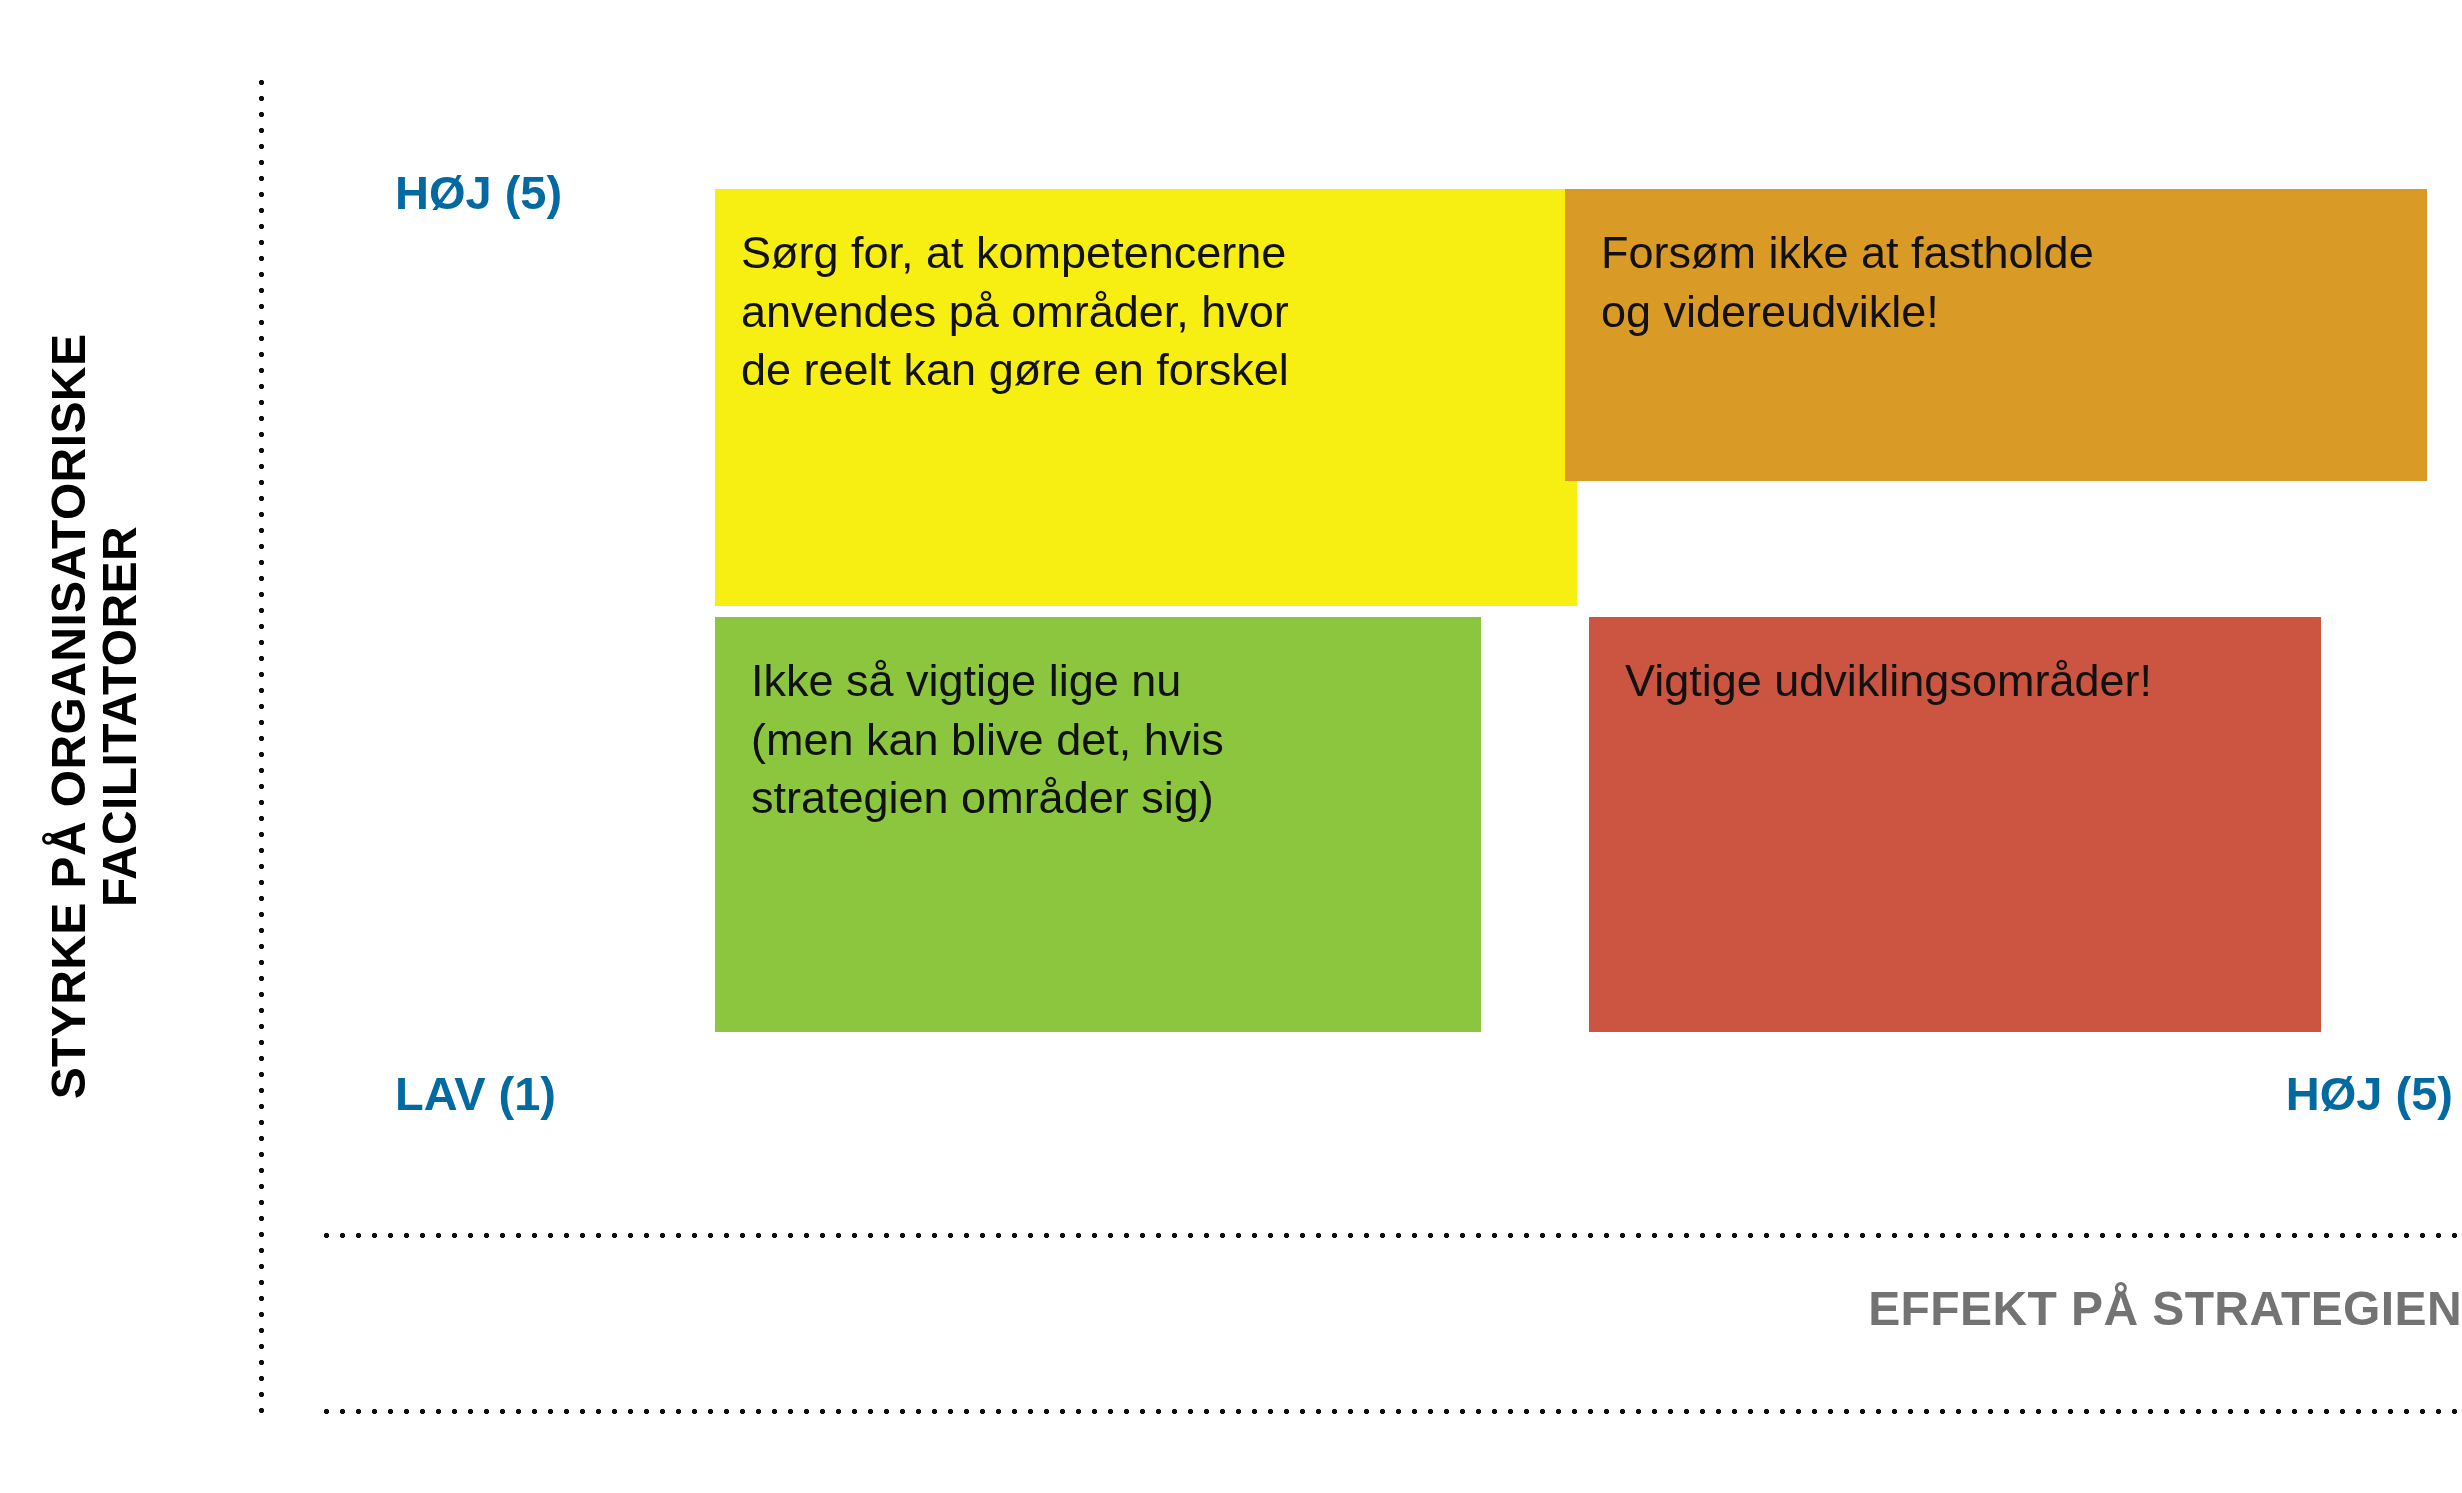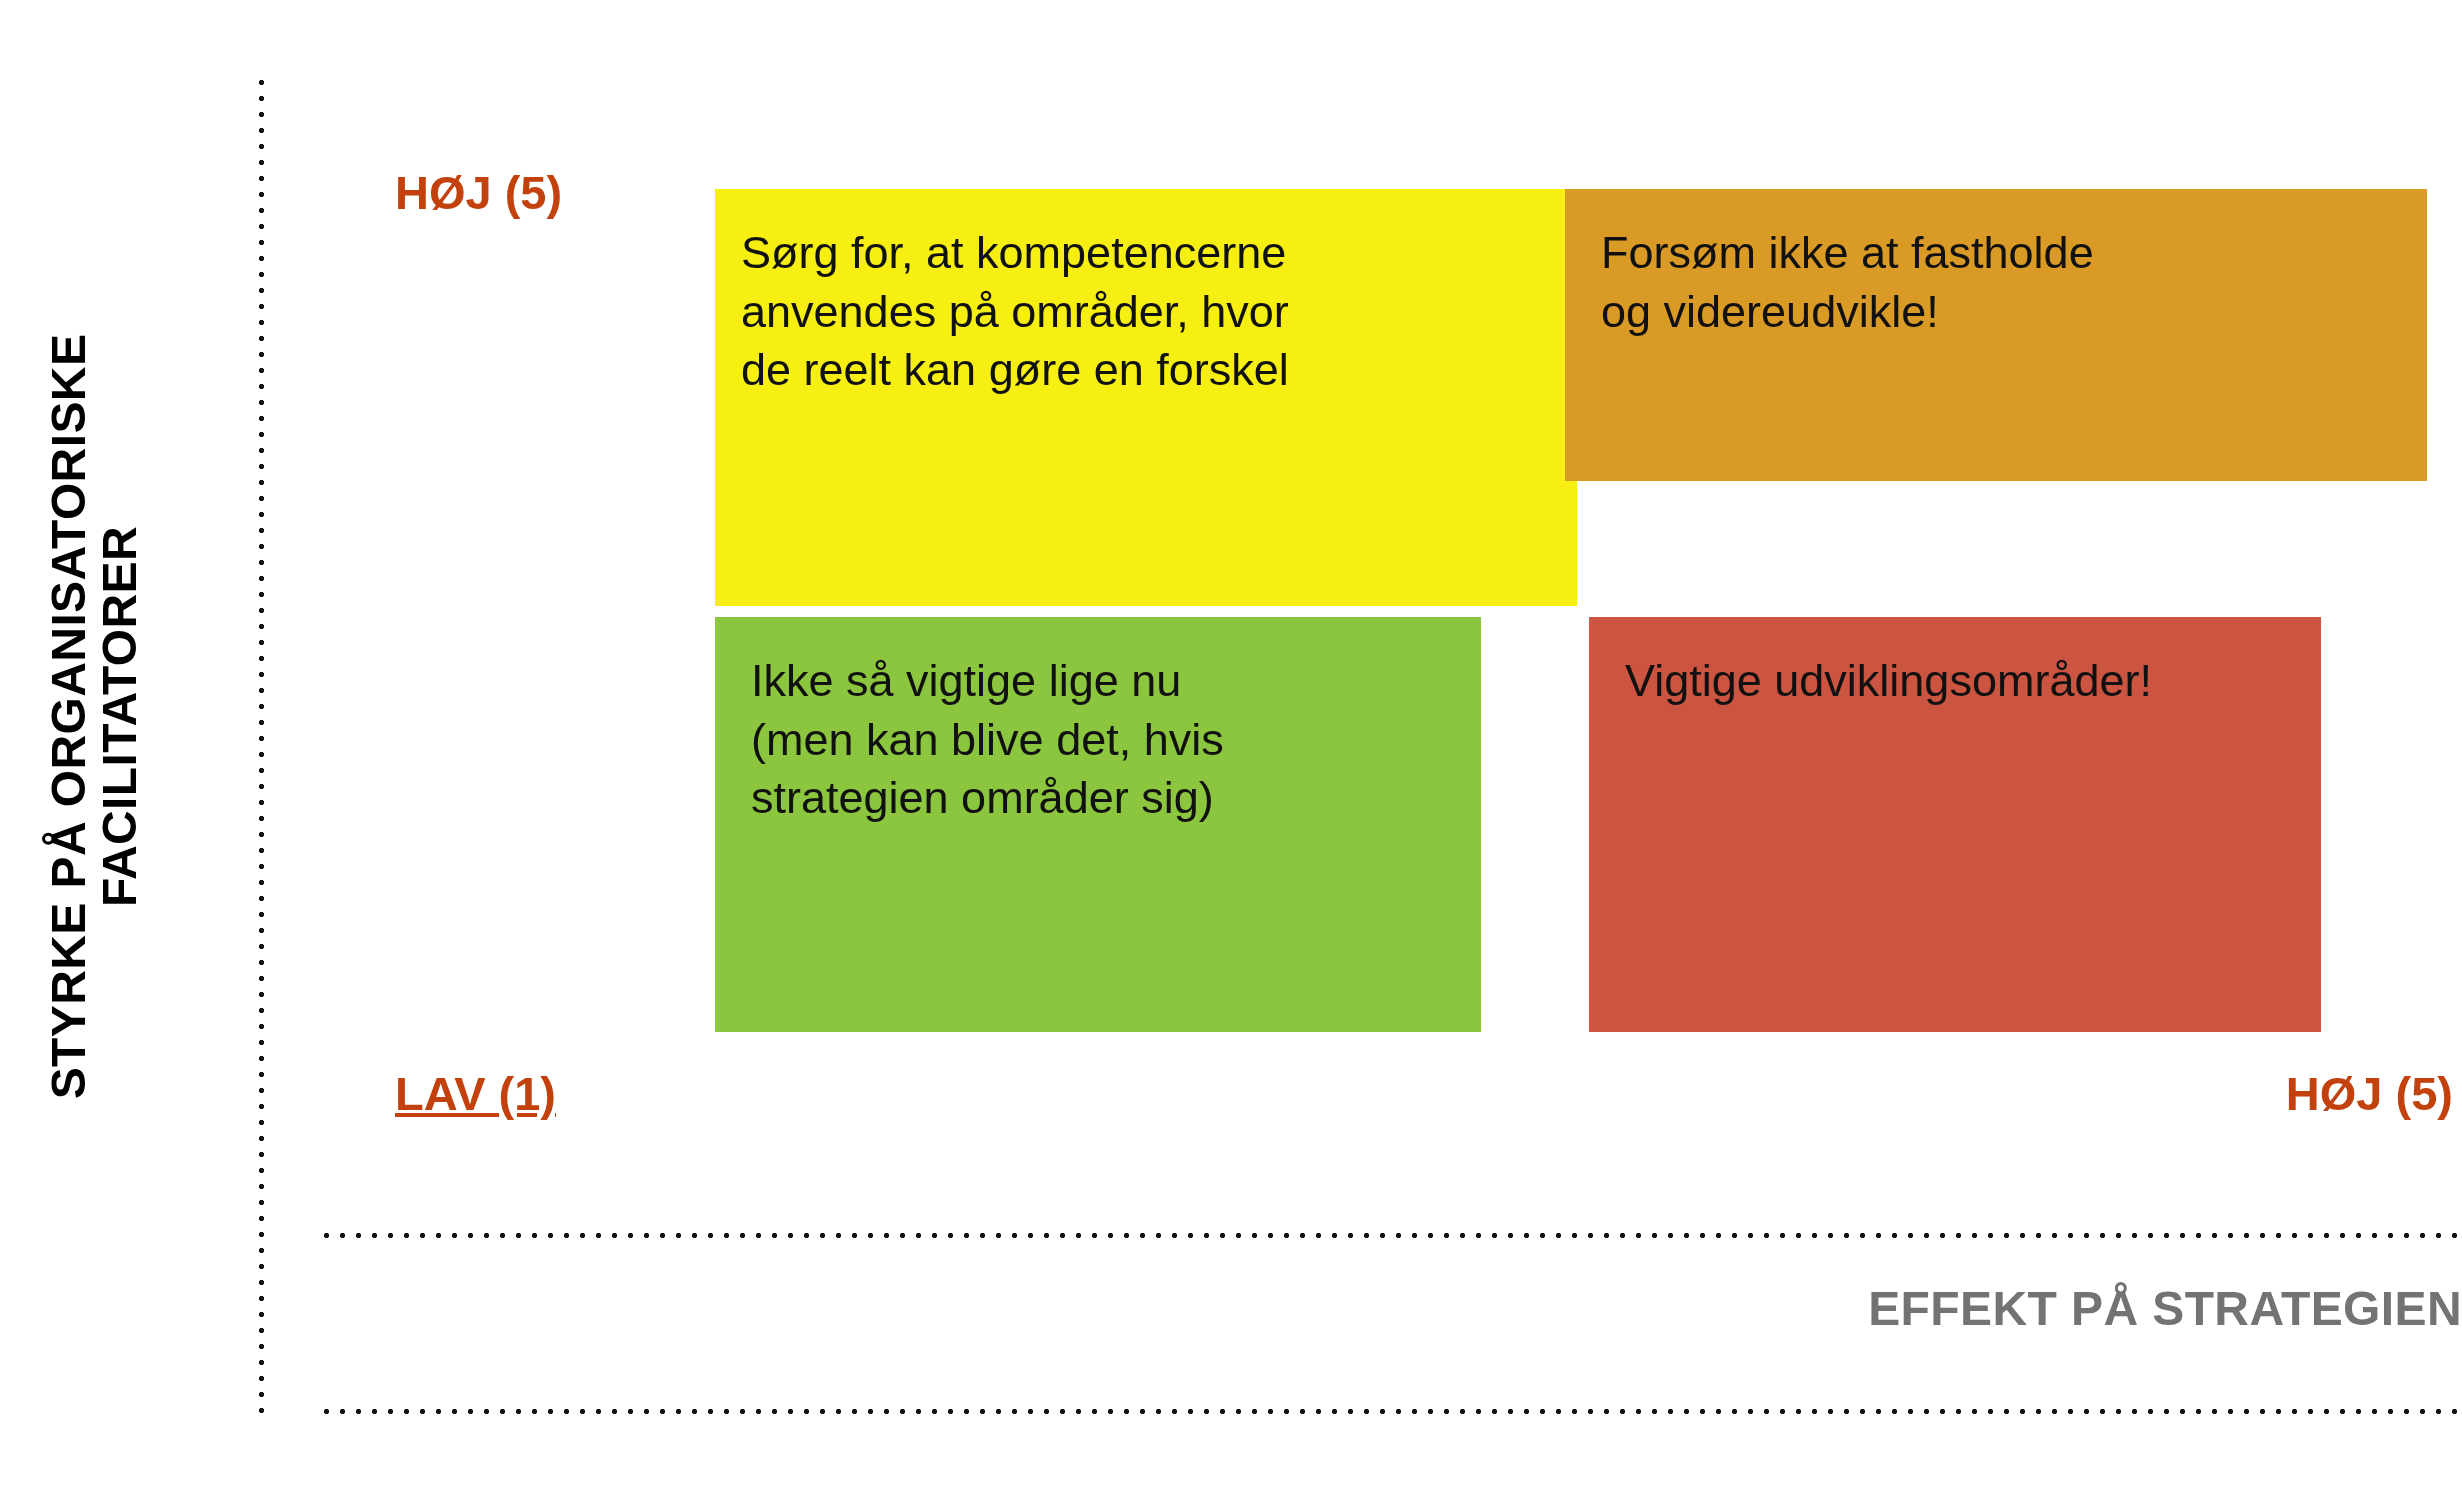--- a/index.html
+++ b/index.html
@@ -63,27 +63,27 @@
     color: #000;
     text-align: center;
     white-space: nowrap;
   }
 
   
   .scale-label {
     position: absolute;
     font-size: 47px;
     font-weight: bold;
-    color: #c2410c;
+    color: #0369a1;
     letter-spacing: 0px;
     white-space: nowrap;
     text-align: right;
   }
   .scale-label.top-left   { left: 395px;  top: 165px; }
-  .scale-label.bottom-left{ left: 395px;  top: 1066px; text-decoration: underline; }
+  .scale-label.bottom-left{ left: 395px;  top: 1066px; }
   .scale-label.bottom-right{ right: 9px; top: 1066px; }
 
   
   .x-axis-title {
     position: absolute;
     left: 322px;
     top: 1281px;
     width: 2140px;
     text-align: right;
     font-size: 48px;

